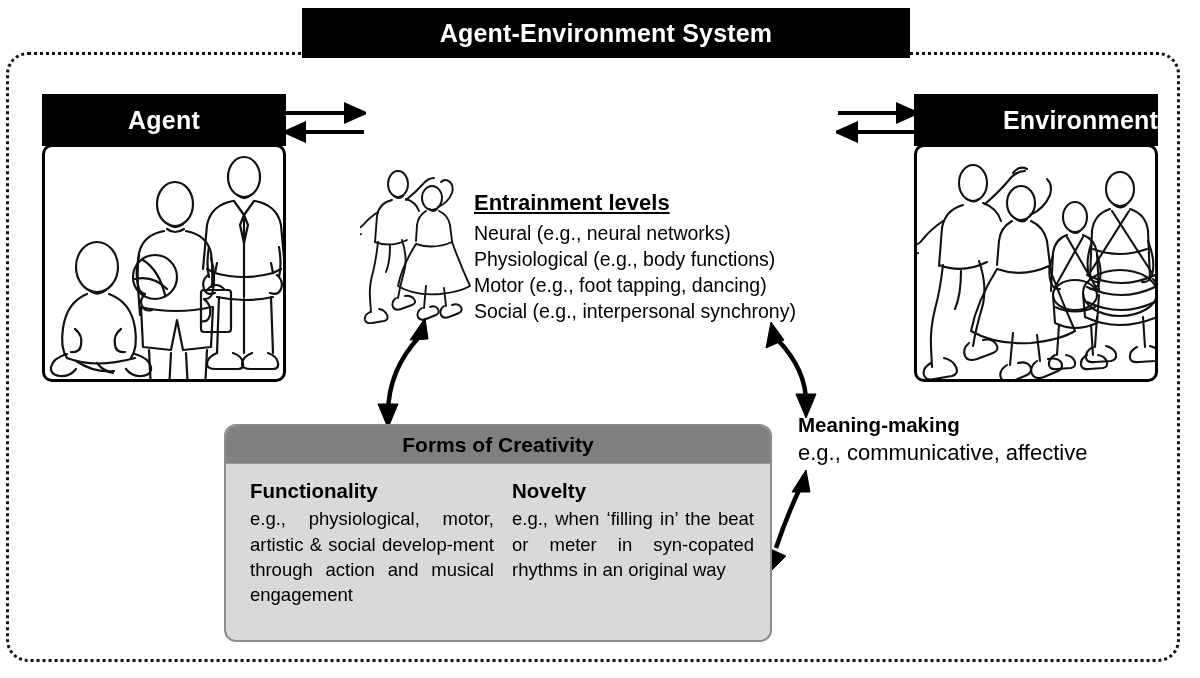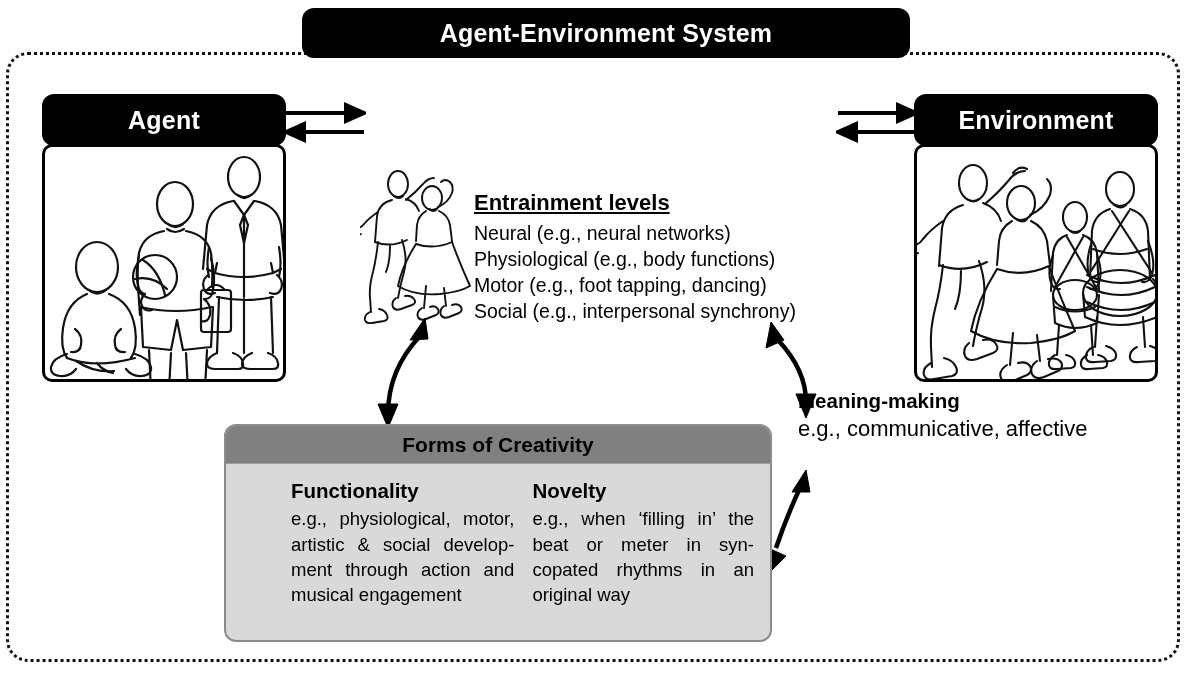--- a/index.html
+++ b/index.html
@@ -29,21 +29,21 @@
     height: 610px;
     border: 3px dotted #111111;
     border-radius: 22px;
     box-sizing: border-box;
   }
 
   
   .black-bar {
     background: #000000;
     color: #ffffff;
-    border-radius: 12px;
+    border-radius: 0;
     display: flex;
     align-items: center;
     justify-content: center;
     font-weight: bold;
     letter-spacing: 0.2px;
     box-sizing: border-box;
   }
   #system-title {
     left: 302px;
     top: 8px;
@@ -64,20 +64,21 @@
     width: 478px;
     height: 52px;
     font-size: 25px;
   }
   #environment-title {
     left: 914px;
     top: 94px;
     width: 244px;
     height: 52px;
     font-size: 25px;
+    justify-content: flex-end;
   }
 
   
   .panel {
     background: #ffffff;
     border: 3px solid #000000;
     border-radius: 10px;
     box-sizing: border-box;
     overflow: hidden;
   }
@@ -120,21 +121,21 @@
   }
   .entrainment-item {
     font-size: 19.5px;
     line-height: 1.33;
     white-space: nowrap;
   }
 
   
   #meaning-block {
     left: 798px;
-    top: 388px;
+    top: 412px;
     width: 290px;
   }
   #meaning-heading {
     font-size: 20.5px;
     font-weight: bold;
     line-height: 1.24;
     margin: 0 0 2px 0;
   }
   #meaning-detail {
     font-size: 22px;
@@ -171,21 +172,20 @@
     padding: 14px 0 0 0;
     height: calc(100% - 38px);
     box-sizing: border-box;
   }
   .creativity-col {
     box-sizing: border-box;
   }
   #creativity-col-functionality {
     width: 288px;
     padding: 0 18px 0 24px;
-    margin-left: 41px;
   }
   #creativity-col-novelty {
     width: 260px;
     padding: 0 16px 0 0;
   }
   .creativity-col-title {
     font-size: 20.5px;
     font-weight: bold;
     line-height: 1.24;
     margin: 0 0 3px 0;

